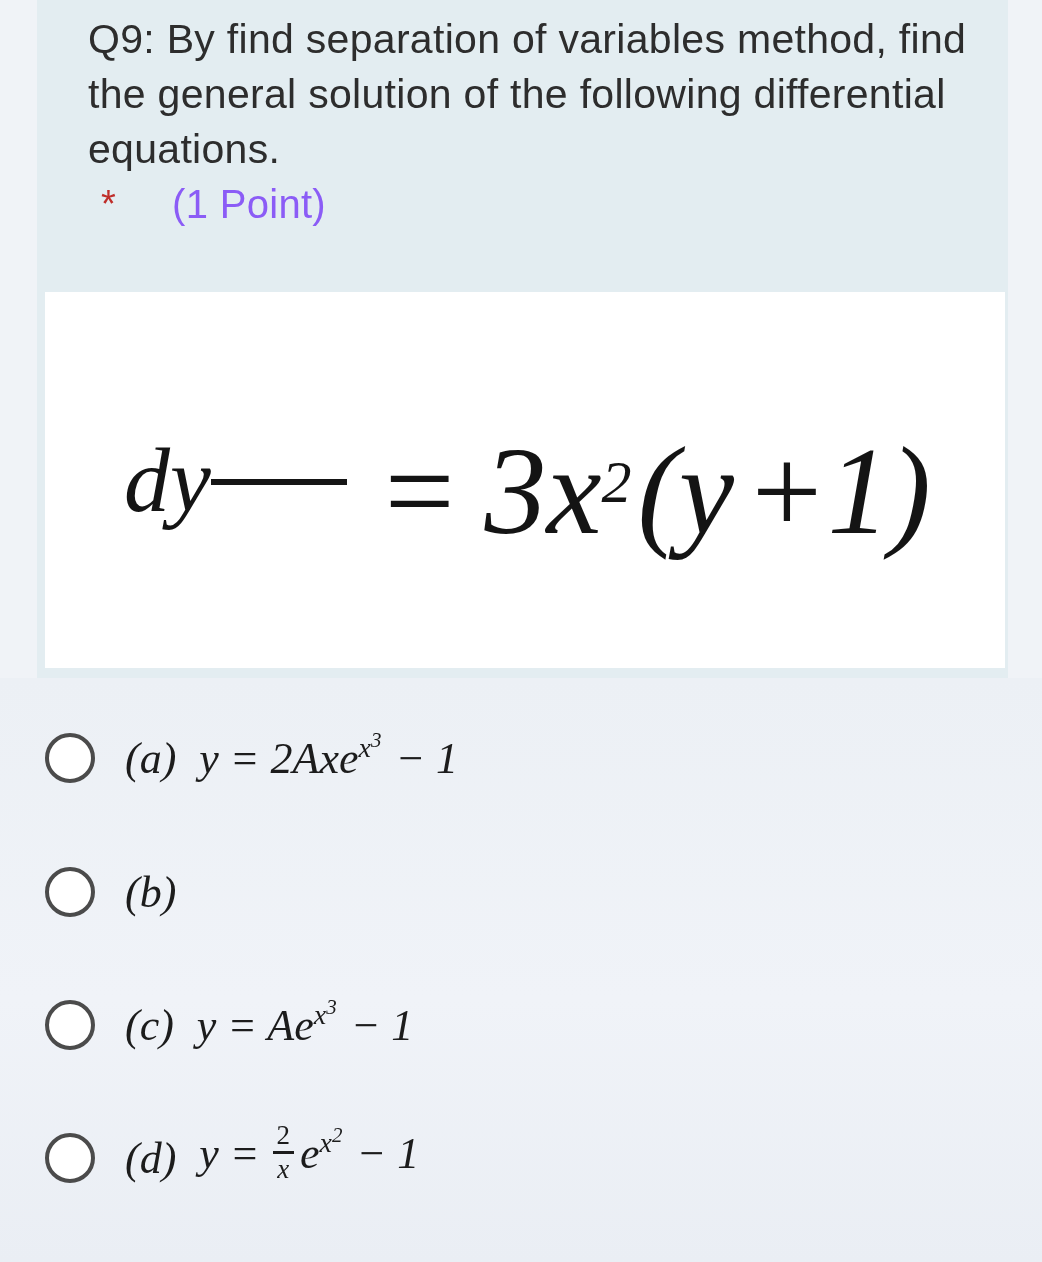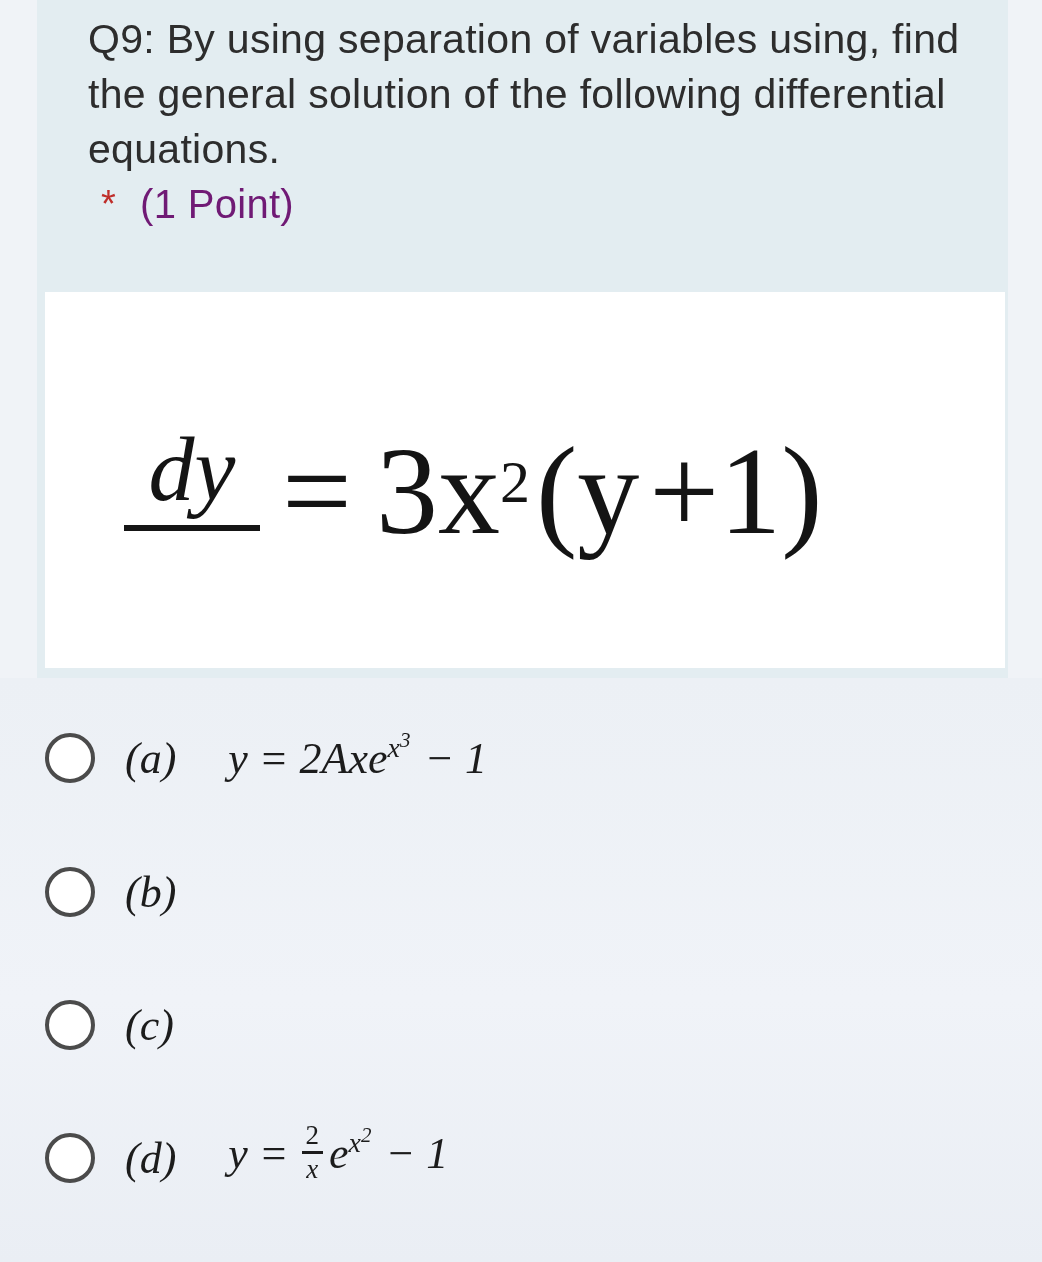--- a/index.html
+++ b/index.html
@@ -18,38 +18,38 @@
     position:absolute;left:51px;top:12px;width:880px;
     font-size:41px;line-height:55px;letter-spacing:.3px;
     color:#2d2d2d;
   }
   .points-line{
     position:absolute;left:64px;top:176px;
     font-size:40px;line-height:56px;letter-spacing:.3px;
     display:flex;align-items:flex-start;
   }
   .req-star{color:#bf2e2a;margin-right:24px;font-size:38px;}
-  .points-text{color:#701a75;}
+  .points-text{color:#8b5cf6;margin-left:32px;}
   
   .equation-box{
     position:absolute;left:8px;top:292px;width:960px;height:376px;
     background:#ffffff;
     display:flex;align-items:center;
     padding-left:79px;box-sizing:border-box;
     font-family:"Liberation Serif","DejaVu Serif",serif;
     color:#141414;
   }
   .eq-frac{
-    display:inline-flex;flex-direction:column;align-items:center;
+    display:inline-flex;flex-direction:row;align-items:center;
     font-size:92px;font-style:italic;line-height:1.0;flex:none;
   }
   .eq-bar{width:136px;height:6px;background:#151515;margin:10px 0 6px 0;}
   .eq-rhs{
-    font-size:124px;line-height:1;
-    margin-left:22px;position:relative;top:12px;white-space:nowrap;flex:none;
+    font-size:124px;font-style:italic;line-height:1;
+    margin-left:30px;position:relative;top:12px;white-space:nowrap;flex:none;
   }
   .eq-rel{margin-right:24px;}
   .eq-pow{font-size:60px;line-height:0;position:relative;top:-0.52em;vertical-align:baseline;}
   .eq-factor-open{margin-left:6px;}
   .eq-factor-rest{margin-left:10px;}
   
   .options-section{
     position:absolute;left:0;top:678px;width:1042px;height:584px;
     background:linear-gradient(180deg,#ecf0f5 0%,#f0f3f8 55%,#eaeef4 100%);
   }
@@ -64,42 +64,42 @@
   .radio{
     width:42px;height:42px;border:4px solid #4b4b4b;border-radius:50%;
     background:#ffffff;flex:none;box-sizing:content-box;
   }
   .option-label{
     margin-left:30px;
     font-family:"Liberation Serif","DejaVu Serif",serif;
     font-style:italic;font-size:44px;color:#1c1c1c;flex:none;
   }
   .option-math{
-    margin-left:52px;
+    margin-left:23px;
     font-family:"Liberation Serif","DejaVu Serif",serif;
     font-style:italic;font-size:44px;color:#1c1c1c;
     white-space:nowrap;flex:none;
   }
   .option-math sup.s1{font-size:28px;line-height:0;}
   .option-math sup.s2{font-size:21px;line-height:0;}
   .option-math .post{margin-left:14px;}
   .option-math .mid{margin-left:3px;}
   .ofrac{
     display:inline-flex;flex-direction:column;align-items:center;
     font-size:27px;line-height:1.05;vertical-align:middle;
     position:relative;top:-6px;margin:0 3px 0 2px;
   }
   .ofrac .num{border-bottom:3px solid #1c1c1c;padding:0 4px 1px 4px;font-style:normal;}
   .ofrac .den{padding-top:1px;}
 </style>
 </head>
 <body>
 
 <div class="question-card">
-  <div class="question-title">Q9: By using separation of variables using, find the general solution of the following differential equations.</div>
+  <div class="question-title">Q9: By find separation of variables method, find the general solution of the following differential equations.</div>
   <div class="points-line">
     <span class="req-star">*</span>
     <span class="points-text">(1 Point)</span>
   </div>
 
   <div class="equation-box">
     <span class="eq-frac">
       <span>dy</span>
       <span class="eq-bar"></span>
     </span>
@@ -116,20 +116,21 @@
 </div>
 
 <div class="option-row row-b">
   <span class="radio"></span>
   <span class="option-label">(b)</span>
 </div>
 
 <div class="option-row row-c">
   <span class="radio"></span>
   <span class="option-label">(c)</span>
+  <span class="option-math"><span>y = Ae</span><sup class="s1"><span>x</span><sup class="s2">3</sup></sup><span class="post">− 1</span></span>
 </div>
 
 <div class="option-row row-d">
   <span class="radio"></span>
   <span class="option-label">(d)</span>
   <span class="option-math"><span>y = </span><span class="ofrac">
         <span class="num">2</span>
         <span class="den">x</span>
       </span><span class="mid">e</span><sup class="s1"><span>x</span><sup class="s2">2</sup></sup><span class="post">− 1</span></span>
 </div>

